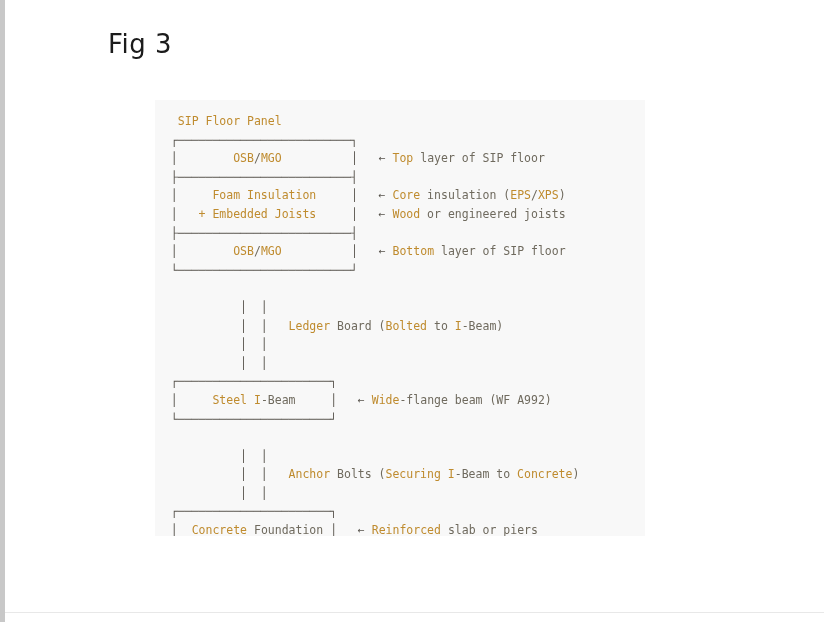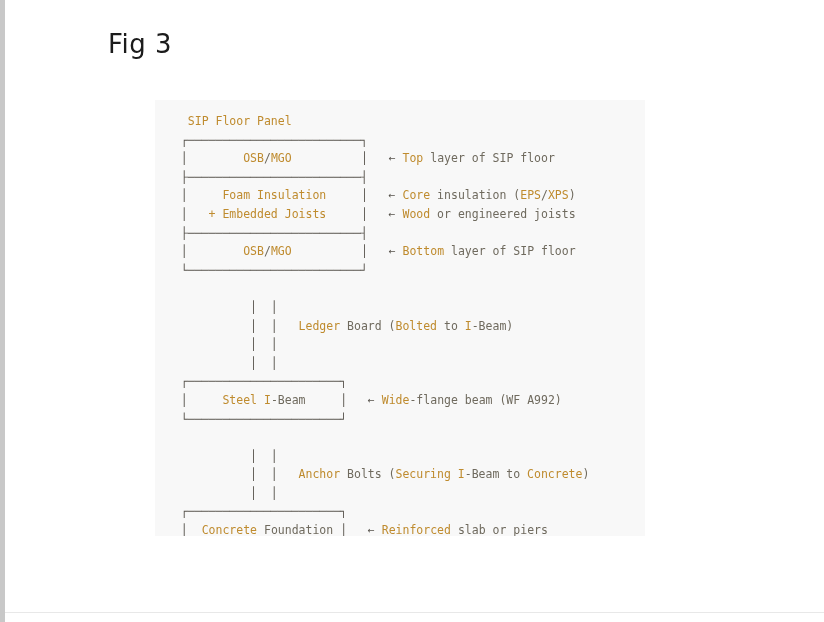--- a/index.html
+++ b/index.html
@@ -56,21 +56,21 @@
     left: 155px;
     top: 100px;
     width: 490px;
     height: 436px;
     background: #f8f8f8;
     box-sizing: border-box;
     overflow: hidden;
   }
   #code-block {
     position: absolute;
-    left: 12px;
+    left: 2px;
     top: 12px;
     margin: 0;
     padding: 0;
     font-family: "DejaVu Sans Mono", "Liberation Mono", monospace;
     font-size: 11.5px;
     line-height: 18.6px;
     white-space: pre;
     color: #5b5b52;
     letter-spacing: 0px;
     tab-size: 4;

